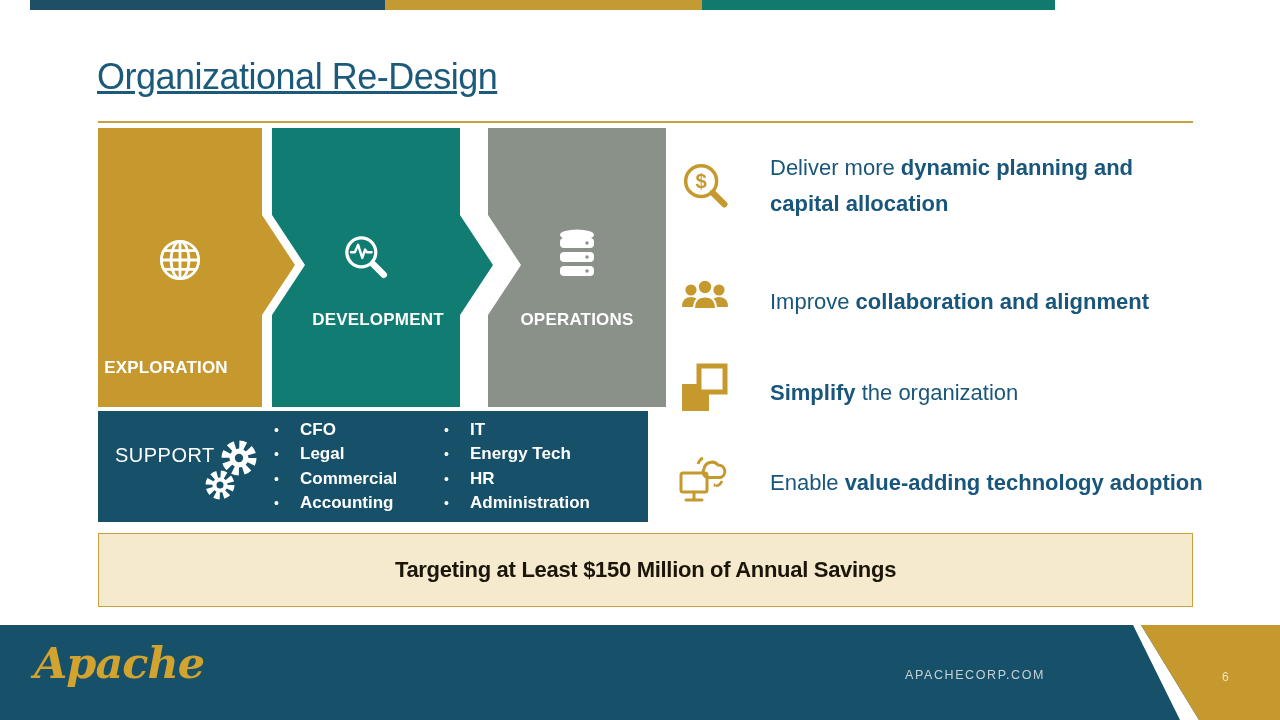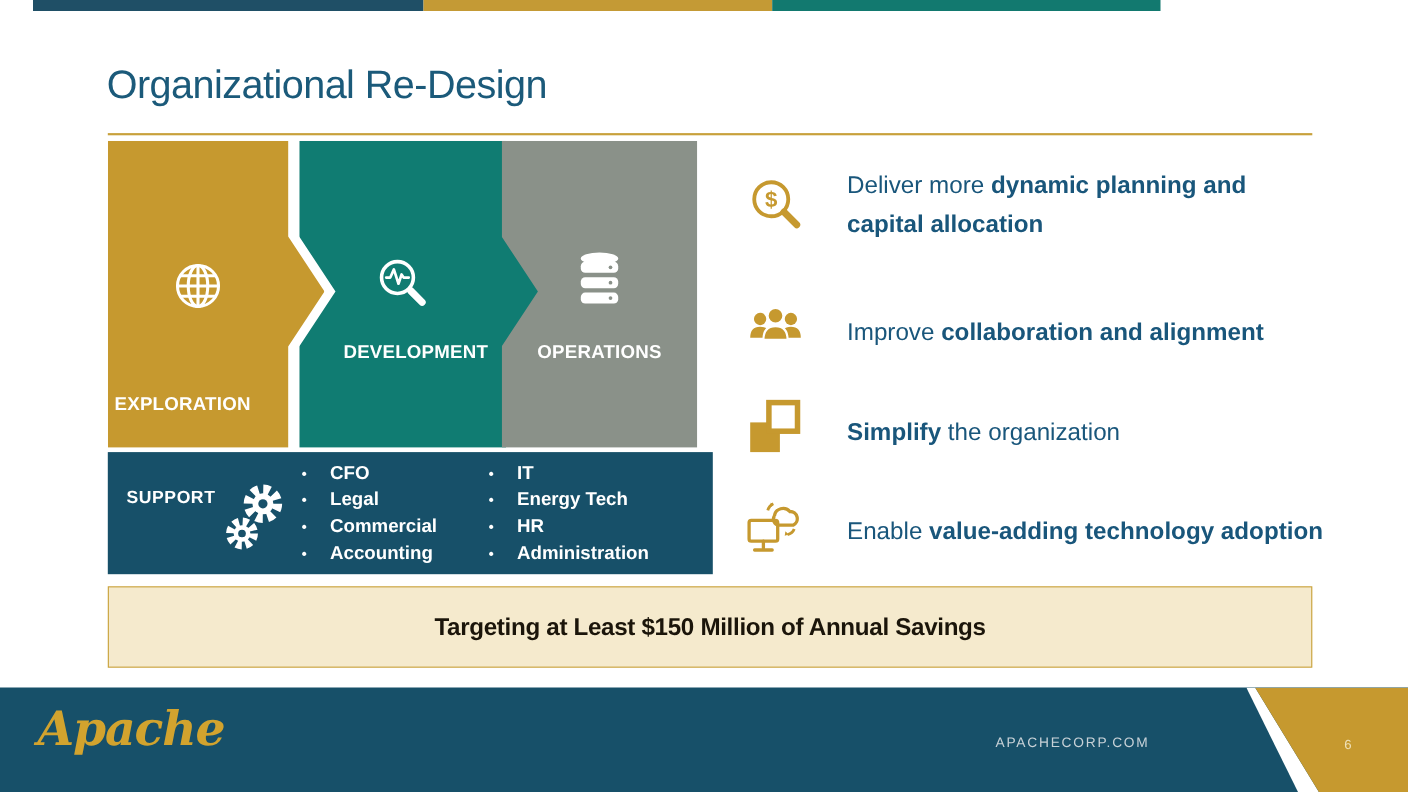--- a/index.html
+++ b/index.html
@@ -4,32 +4,32 @@
 <style>
   html,body{margin:0;padding:0;background:#e8e8e8;}
   #slide{position:relative;width:1280px;height:720px;background:#ffffff;overflow:hidden;
          font-family:"Liberation Sans",sans-serif;margin:0 auto;}
   .abs{position:absolute;}
 
   
   .strip{top:0;height:10px;}
 
   
-  .title{left:97px;top:56px;font-size:36px;letter-spacing:-0.5px;color:#1b5a7a;}
+  .title{left:97px;top:56px;font-size:36px;letter-spacing:-0.5px;color:#1b5a7a;text-decoration:underline;}
   .title-rule{left:98px;top:121px;width:1095px;height:2px;background:#c8a13c;}
 
   
   .stage{top:128px;height:279px;color:#fff;}
   .stage-label{position:absolute;top:182px;left:0;text-align:center;
                font-weight:bold;font-size:17px;letter-spacing:0.2px;color:#ffffff;}
   .stage-icon{position:absolute;}
 
   
   .support{left:98px;top:411px;width:550px;height:111px;background:#175069;color:#fff;}
-  .support-label{position:absolute;left:17px;top:33px;font-size:16px;font-weight:bold;letter-spacing:0.5px;}
+  .support-label{position:absolute;left:17px;top:33px;font-size:20px;font-weight:normal;letter-spacing:0.5px;}
   .support-col{position:absolute;top:7px;}
   .support-row{display:flex;line-height:24.4px;}
   .support-row .dot{width:26px;font-size:14px;}
   .support-row .itm{font-size:17px;font-weight:bold;}
 
   
   .benefit-text{color:#19567b;font-size:22px;line-height:36px;white-space:nowrap;}
   .benefit-text.wrap{white-space:normal;width:400px;}
   .benefit-text .b{font-weight:bold;}
 
@@ -77,21 +77,21 @@
   <div class="abs stage" style="left:272px;width:221px;background:#107c72;
               clip-path:polygon(0 0,188px 0,188px 87px,221px 137px,188px 187px,188px 279px,0 279px,0 187px,33px 137px,0 87px);">
     <svg class="stage-icon" style="left:66px;top:101px;" width="56" height="56" viewBox="-30 -30 60 60" fill="none" stroke="#ffffff">
       <circle cx="-5" cy="-5" r="15.5" stroke-width="3.5"></circle>
       <path d="M8,8 L19,19" stroke-width="7" stroke-linecap="round"></path>
       <path d="M-16,-5 h4 l3.5,-8 l4.5,14 l3,-9 l2,3 h5" stroke-width="2.6" stroke-linejoin="round" stroke-linecap="round"></path>
     </svg>
     <div class="stage-label" style="width:212px;">DEVELOPMENT</div>
   </div>
 
-  <div class="abs stage" style="left:456px;width:178px;background:#8a9189;
+  <div class="abs stage" style="left:488px;width:178px;background:#8a9189;
               clip-path:polygon(0 0,178px 0,178px 279px,0 279px,0 187px,33px 137px,0 87px);">
     <svg class="stage-icon" style="left:63px;top:100px;" width="52" height="58" viewBox="-26 -29 52 58" fill="#ffffff">
       <ellipse cx="0" cy="-22" rx="17" ry="5.5"></ellipse>
       <rect x="-17" y="-19" width="34" height="10" rx="4"></rect>
       <rect x="-17" y="-5" width="34" height="10" rx="4"></rect>
       <rect x="-17" y="9" width="34" height="10" rx="4"></rect>
       <circle cx="10" cy="-14" r="1.7" fill="#8a9189"></circle>
       <circle cx="10" cy="0" r="1.7" fill="#8a9189"></circle>
       <circle cx="10" cy="14" r="1.7" fill="#8a9189"></circle>
     </svg>

